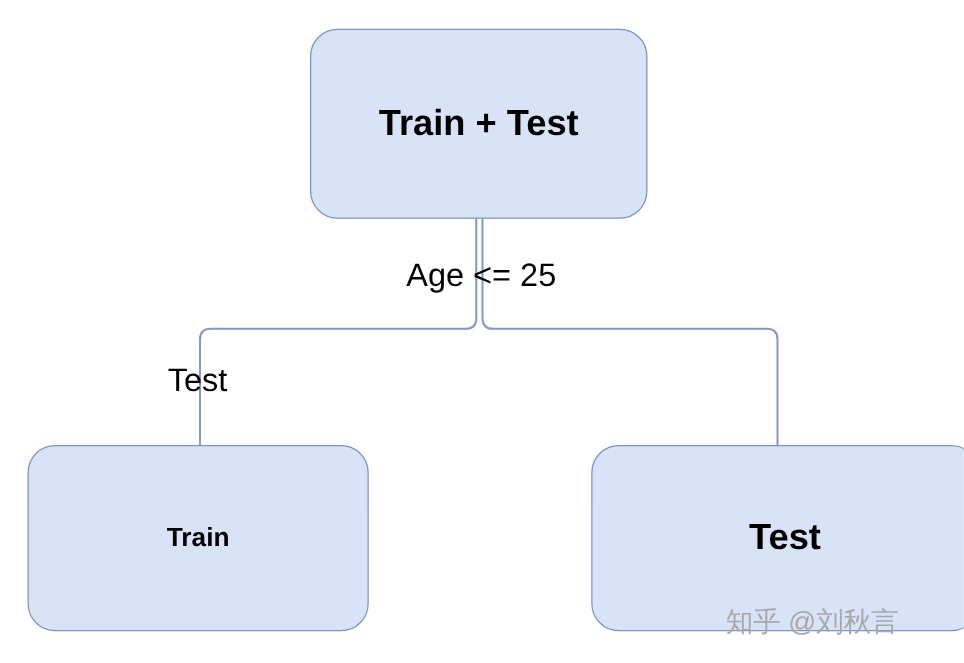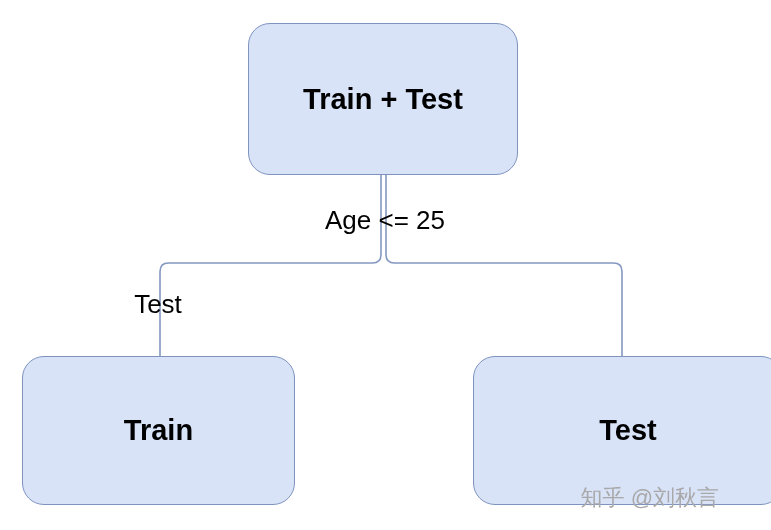--- a/index.html
+++ b/index.html
@@ -18,21 +18,21 @@
   .edges path{fill:none;stroke:var(--connector);stroke-width:1.6;}
   .node{
     position:absolute;
     background:var(--node-fill);
     border:1.5px solid var(--node-border);
     border-radius:22px;
     display:flex;align-items:center;justify-content:center;
     font-weight:700;color:var(--text);
   }
   .node-root{left:248px;top:23px;width:270px;height:152px;font-size:29px;}
-  .node-train{left:22px;top:356px;width:273px;height:149px;font-size:29px;}
+  .node-train{left:22px;top:356px;width:273px;height:149px;font-size:21px;}
   .node-test{left:473px;top:356px;width:310px;height:149px;font-size:29px;}
   .edge-label{
     position:absolute;
     font-weight:400;color:var(--text);
     font-size:26px;line-height:32px;text-align:center;
   }
   .label-condition{left:285px;top:204px;width:200px;}
   .label-true{left:108px;top:288px;width:100px;}
   .label-false{left:577px;top:289px;width:100px;}
   .watermark{

